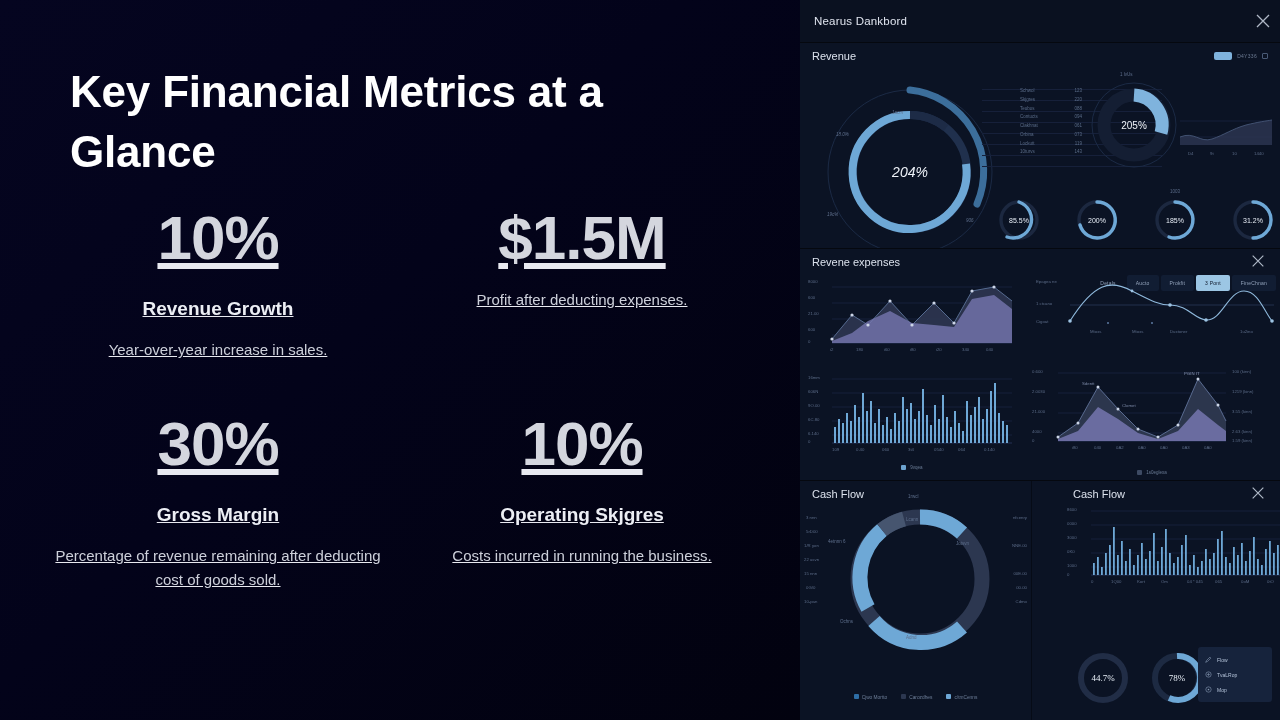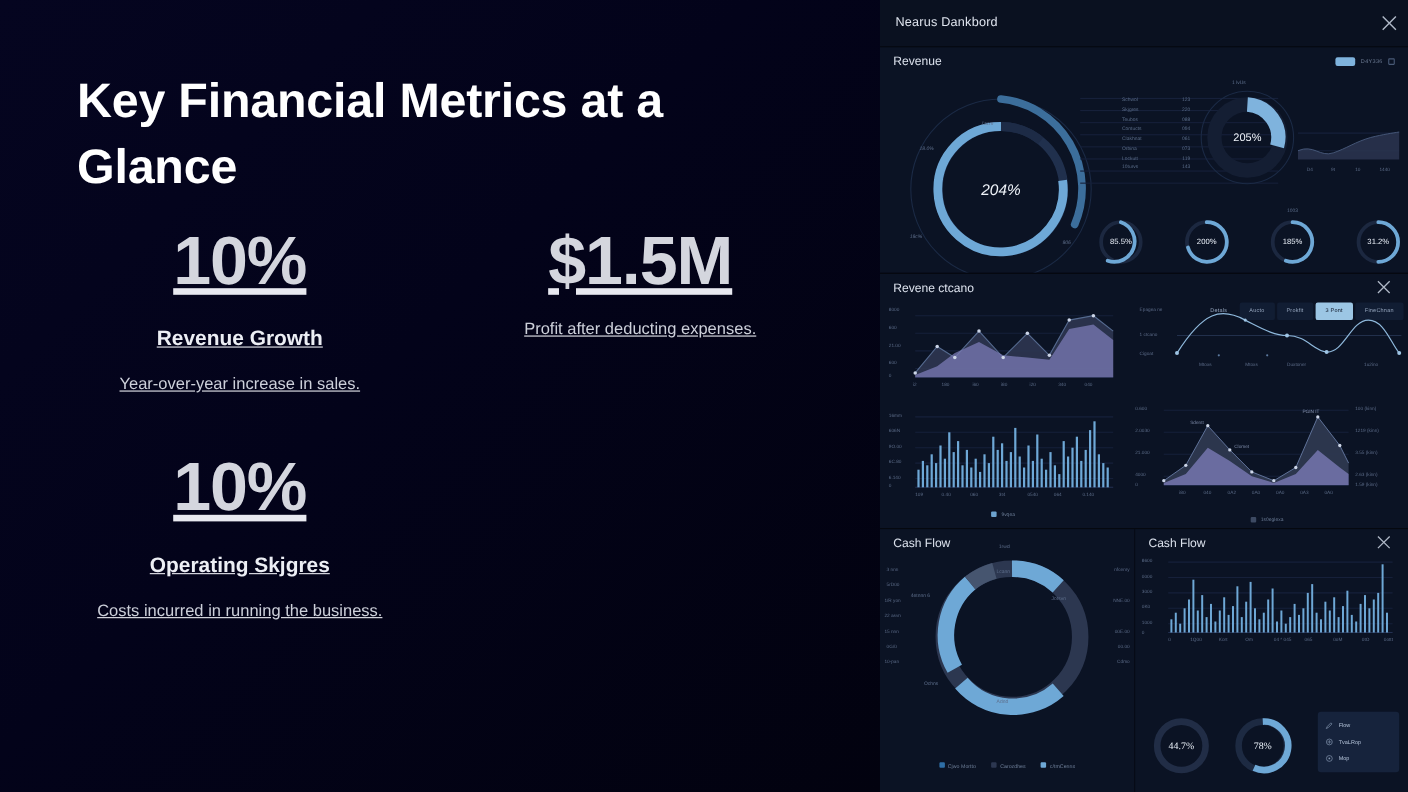--- a/index.html
+++ b/index.html
@@ -126,21 +126,21 @@
   .axis-lbl { position:absolute; font-size:4.3px; color:#5b6b87; white-space:nowrap; }
   .chart-legend {
     position:absolute; bottom:1px; left:0; right:0;
     display:flex; gap:4px; align-items:center; justify-content:center;
     font-size:4.5px; color:#6b7c96;
   }
   .lg-sq { width:5px; height:5px; background:#6da3cf; border-radius:1px; }
   .lg-sq.gy { background:#3d4a63; }
 
   
-  .p3 { flex:1 1 auto; display:flex; }
+  .p3 { flex:1 1 auto; display:flex;gap:29px; }
   .p3a { position:relative; flex:0 0 232px; border-right:1px solid #060b16; }
   .p3b { position:relative; flex:1 1 auto; }
   .cf-donut { position:absolute; left:44px; top:22px; width:152px; height:152px; }
   .cf-legend {
     position:absolute; bottom:20px; left:0; right:0;
     display:flex; gap:14px; justify-content:center; align-items:center;
     font-size:4.8px; color:#6e7f99;
   }
   .cf-legend span.b { width:5px; height:5px; border-radius:1px; background:#2e6ea6; display:inline-block; margin-right:3px; }
   .cf-legend span.b.l { background:#6ea8d6; }
@@ -177,20 +177,25 @@
         <div class="metric-value">10%</div>
         <div class="metric-label">Revenue Growth</div>
         <div class="metric-desc">Year-over-year increase in sales.</div>
       </div>
 
       <div class="metric">
         <div class="metric-value">$1.5M</div>
         <div class="metric-desc">Profit after deducting expenses.</div>
       </div>
 
+      <div class="metric">
+        <div class="metric-value">30%</div>
+        <div class="metric-label">Gross Margin</div>
+        <div class="metric-desc">Percentage of revenue remaining after deducting cost of goods sold.</div>
+      </div>
 
       <div class="metric">
         <div class="metric-value">10%</div>
         <div class="metric-label">Operating Skjgres</div>
         <div class="metric-desc">Costs incurred in running the business.</div>
       </div>
 
     </div>
   </div>
 
@@ -331,21 +336,21 @@
             </svg>
             <div class="gauge-c">31.2%</div>
           </div>
         </div>
 
       </div>
     </div>
 
     <div class="panel p2">
       <div class="panel-head">
-        <div class="panel-title" style="padding-left:8px">Revene ctcano</div>
+        <div class="panel-title" style="padding-left:8px">Revene expenses</div>
         <div class="xbtn" style="position:static; transform:none">
           <svg width="16" height="16" viewBox="0 0 18 18">
               <path d="M3 3 L15 15 M15 3 L3 15" stroke="#cdd6e4" stroke-width="1.3" fill="none"></path>
             </svg>
         </div>
       </div>
 
       <div class="p2-body">
 
         <div class="tabs">

